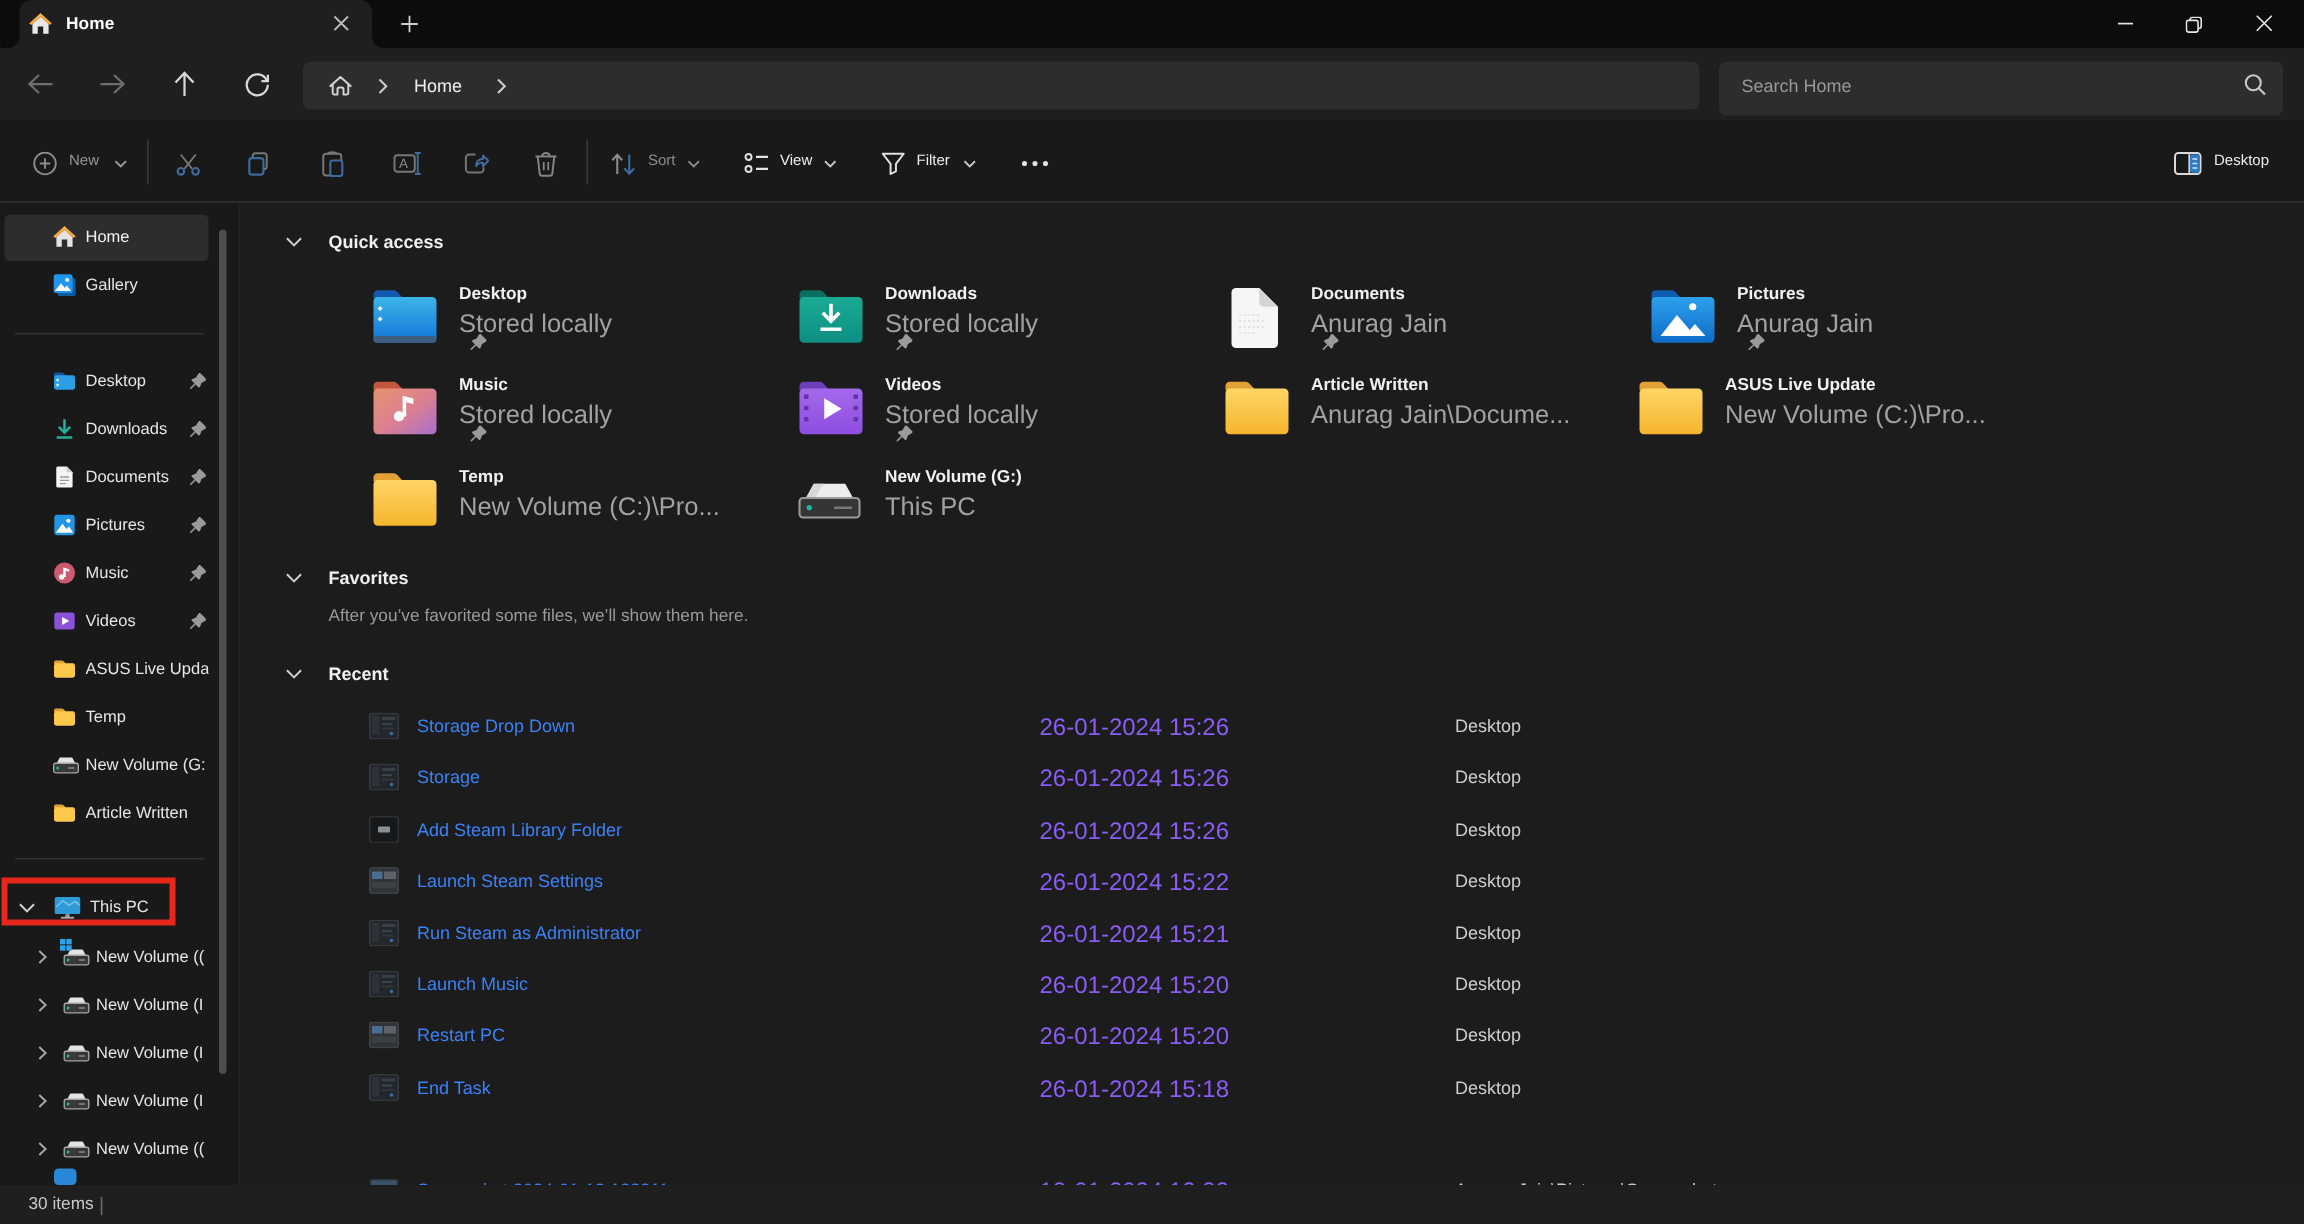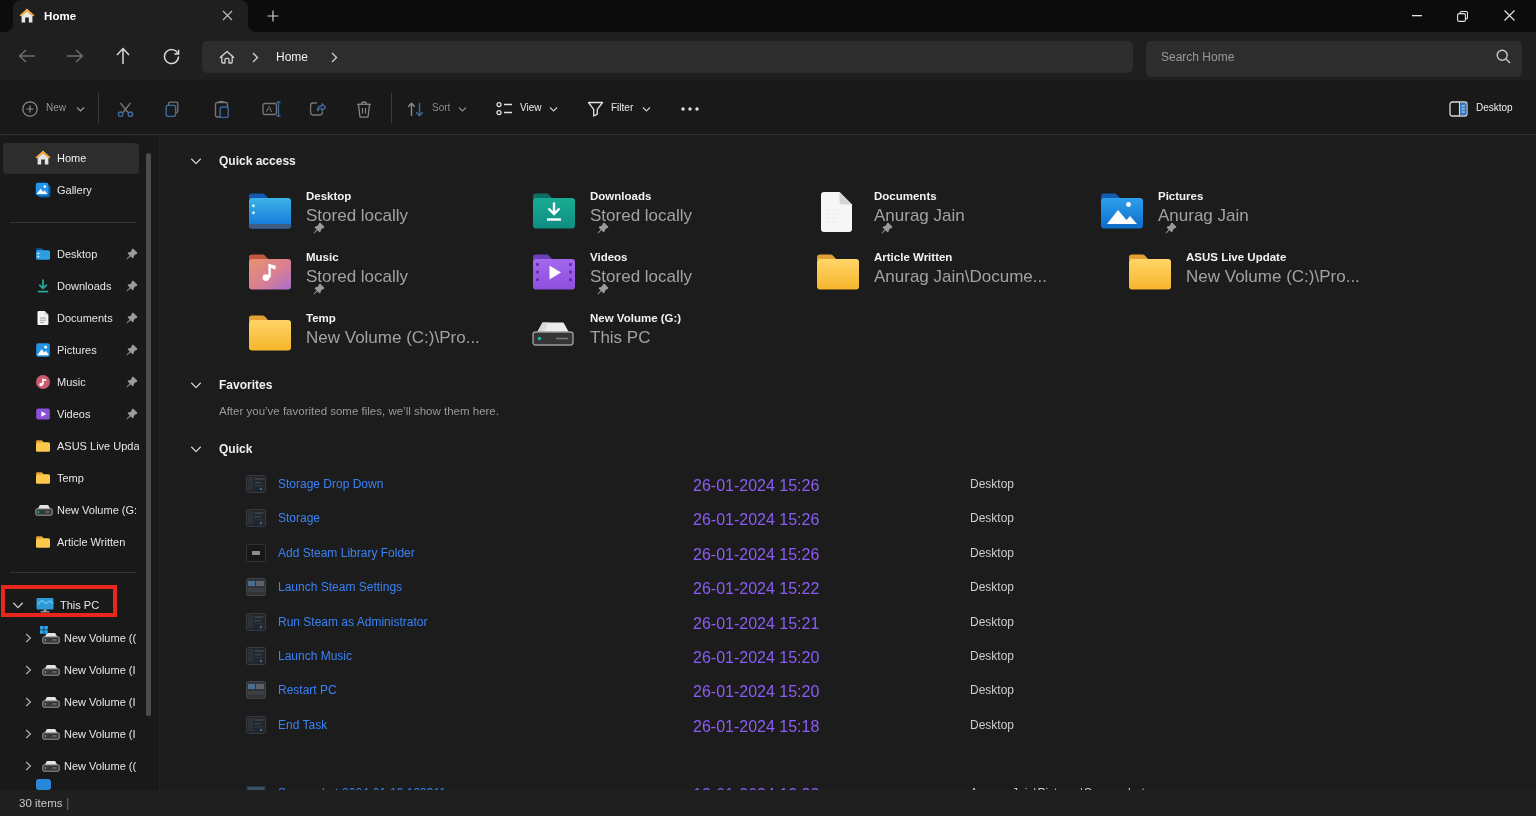--- a/index.html
+++ b/index.html
@@ -562,21 +562,21 @@
         <use href="#s-pin"></use>
       </svg>
   </div>
   <div class="cell" style="left:656px;top:115px">
     <svg class="ico">
         <use href="#f-yellow"></use>
       </svg>
     <span class="t1">Article Written</span>
       <span class="t2">Anurag Jain\Docume...</span>
   </div>
-  <div class="cell" style="left:968px;top:115px">
+  <div class="cell" style="left:932px;top:115px">
     <svg class="ico">
         <use href="#f-yellow"></use>
       </svg>
     <span class="t1">ASUS Live Update</span>
       <span class="t2">New Volume (C:)\Pro...</span>
   </div>
 
   <div class="cell" style="left:88px;top:176px">
     <svg class="ico">
         <use href="#f-yellow"></use>
@@ -594,21 +594,21 @@
 
   <svg class="chev" style="left:30px;top:243px">
       <use href="#s-chevD"></use>
     </svg>
   <span class="hdr" style="left:59px;top:242px">Favorites</span>
   <span class="abs" style="left:59px;top:269px;font-size:11.5px;color:#9a9a9a">After you’ve favorited some files, we’ll show them here.</span>
 
   <svg class="chev" style="left:30px;top:307px">
       <use href="#s-chevD"></use>
     </svg>
-  <span class="hdr" style="left:59px;top:306px">Quick</span>
+  <span class="hdr" style="left:59px;top:306px">Recent</span>
 
   <div class="rrow" style="top:339px">
       <svg class="ric">
         <use href="#t-a"></use>
       </svg>
       <span class="nm">Storage Drop Down</span>
       <span class="dt">26-01-2024 15:26</span>
       <span class="lc">Desktop</span>
     </div>
   <div class="rrow" style="top:373px">

